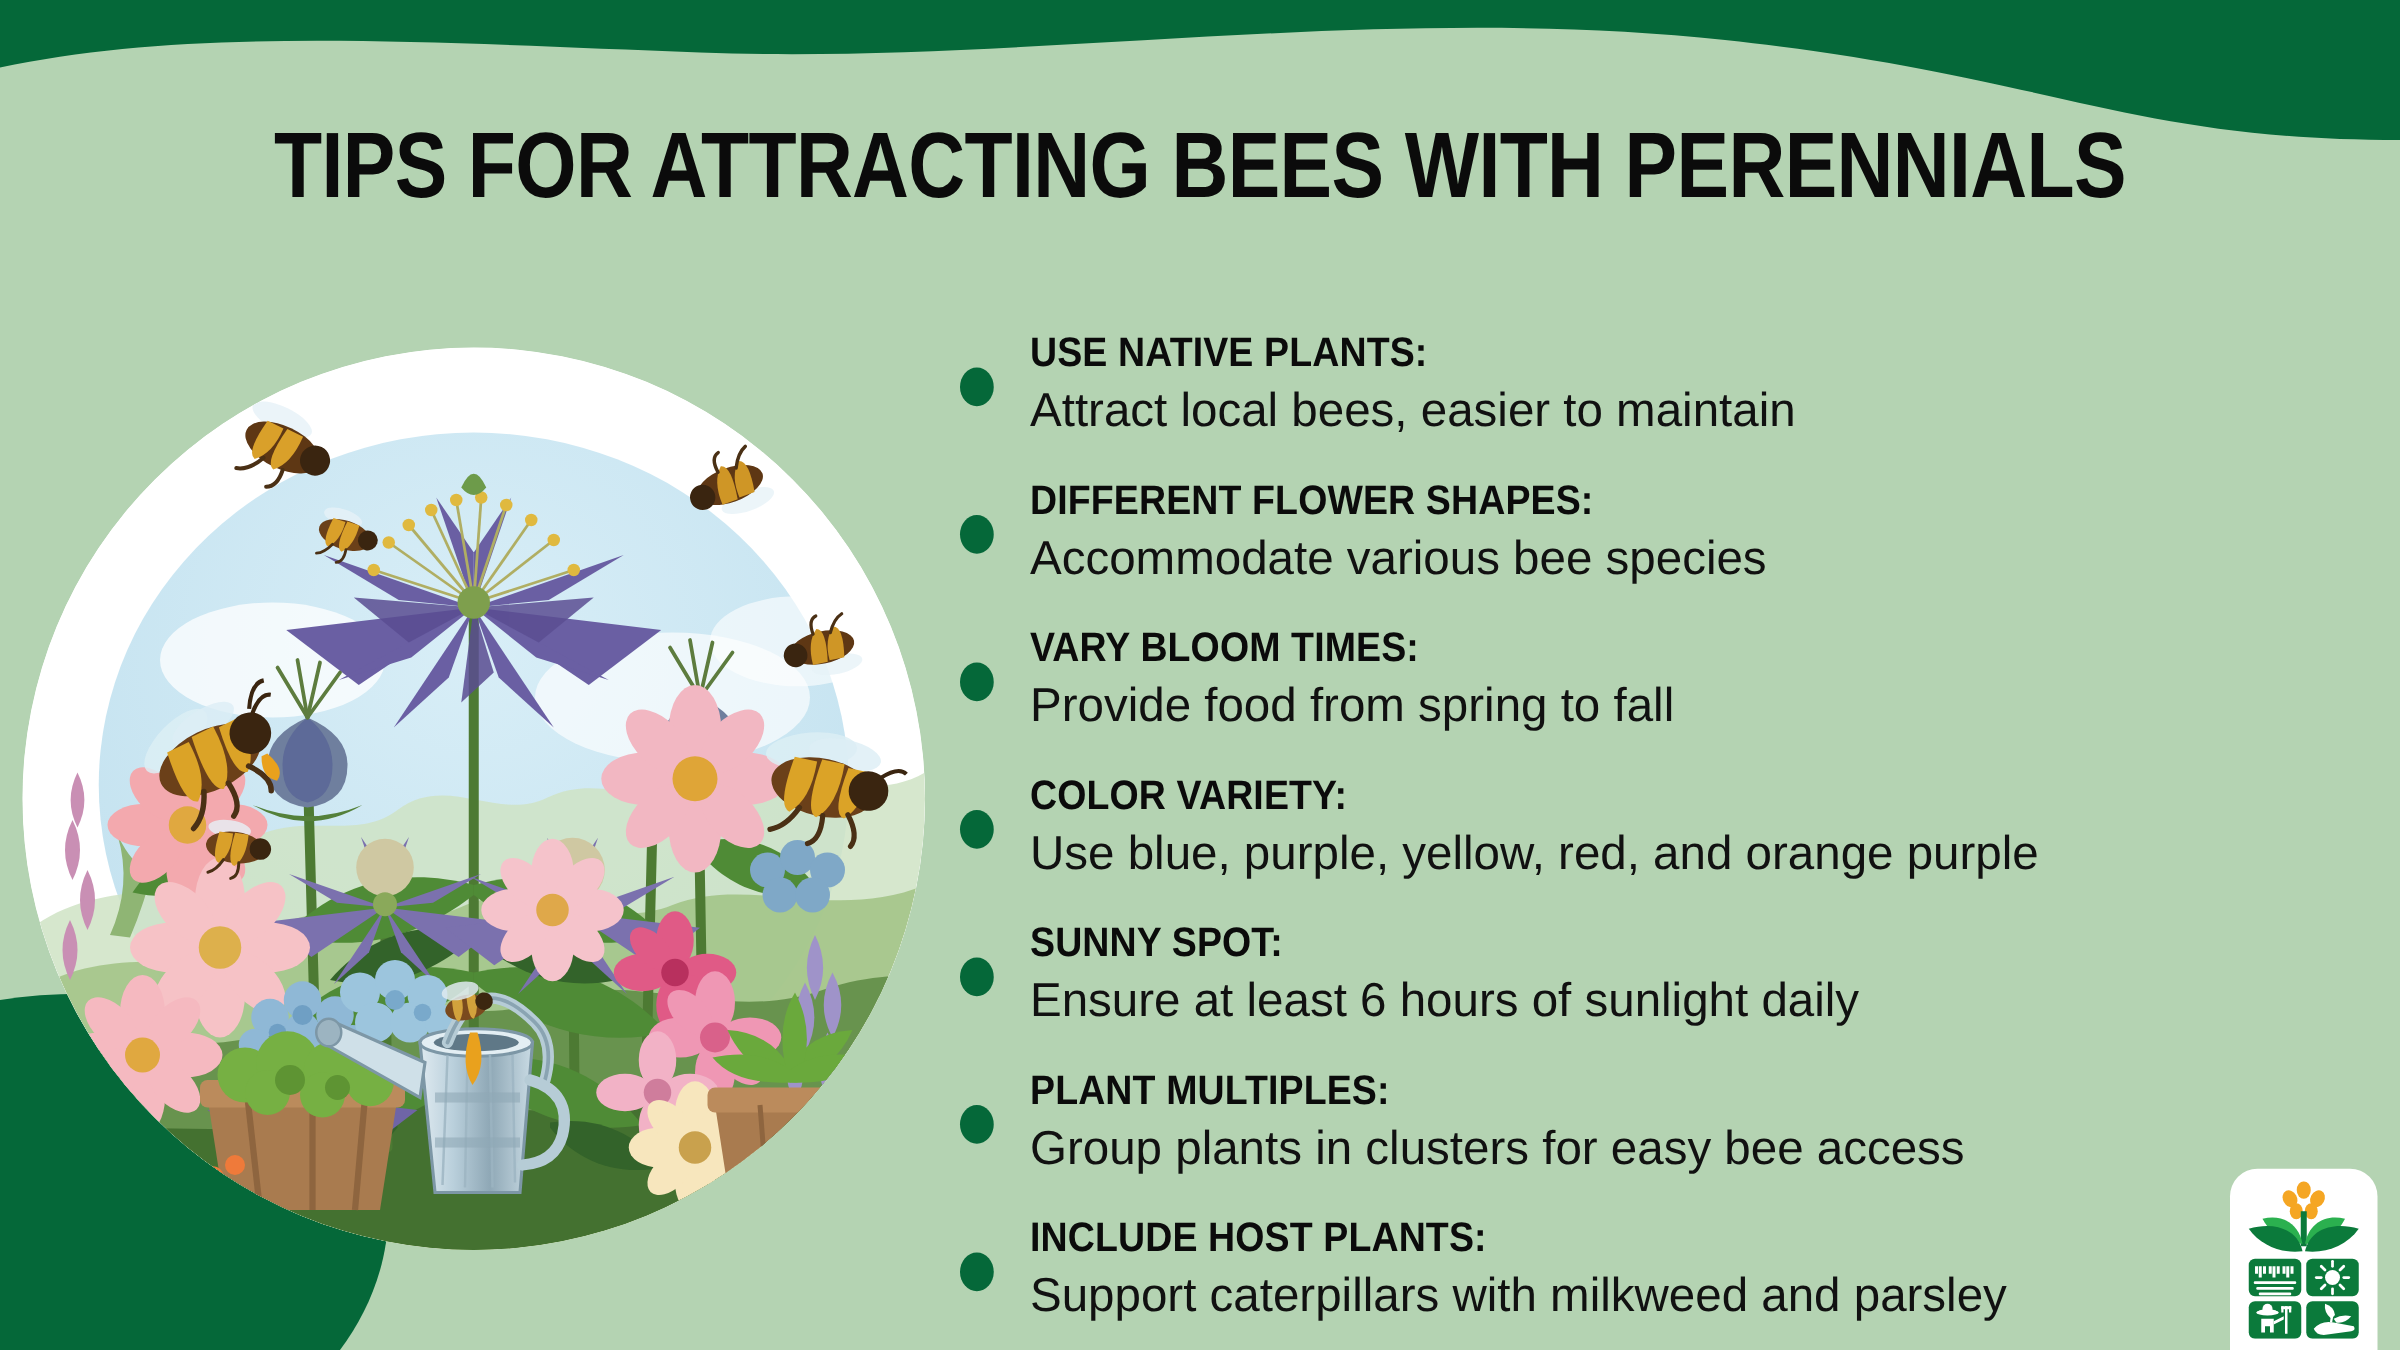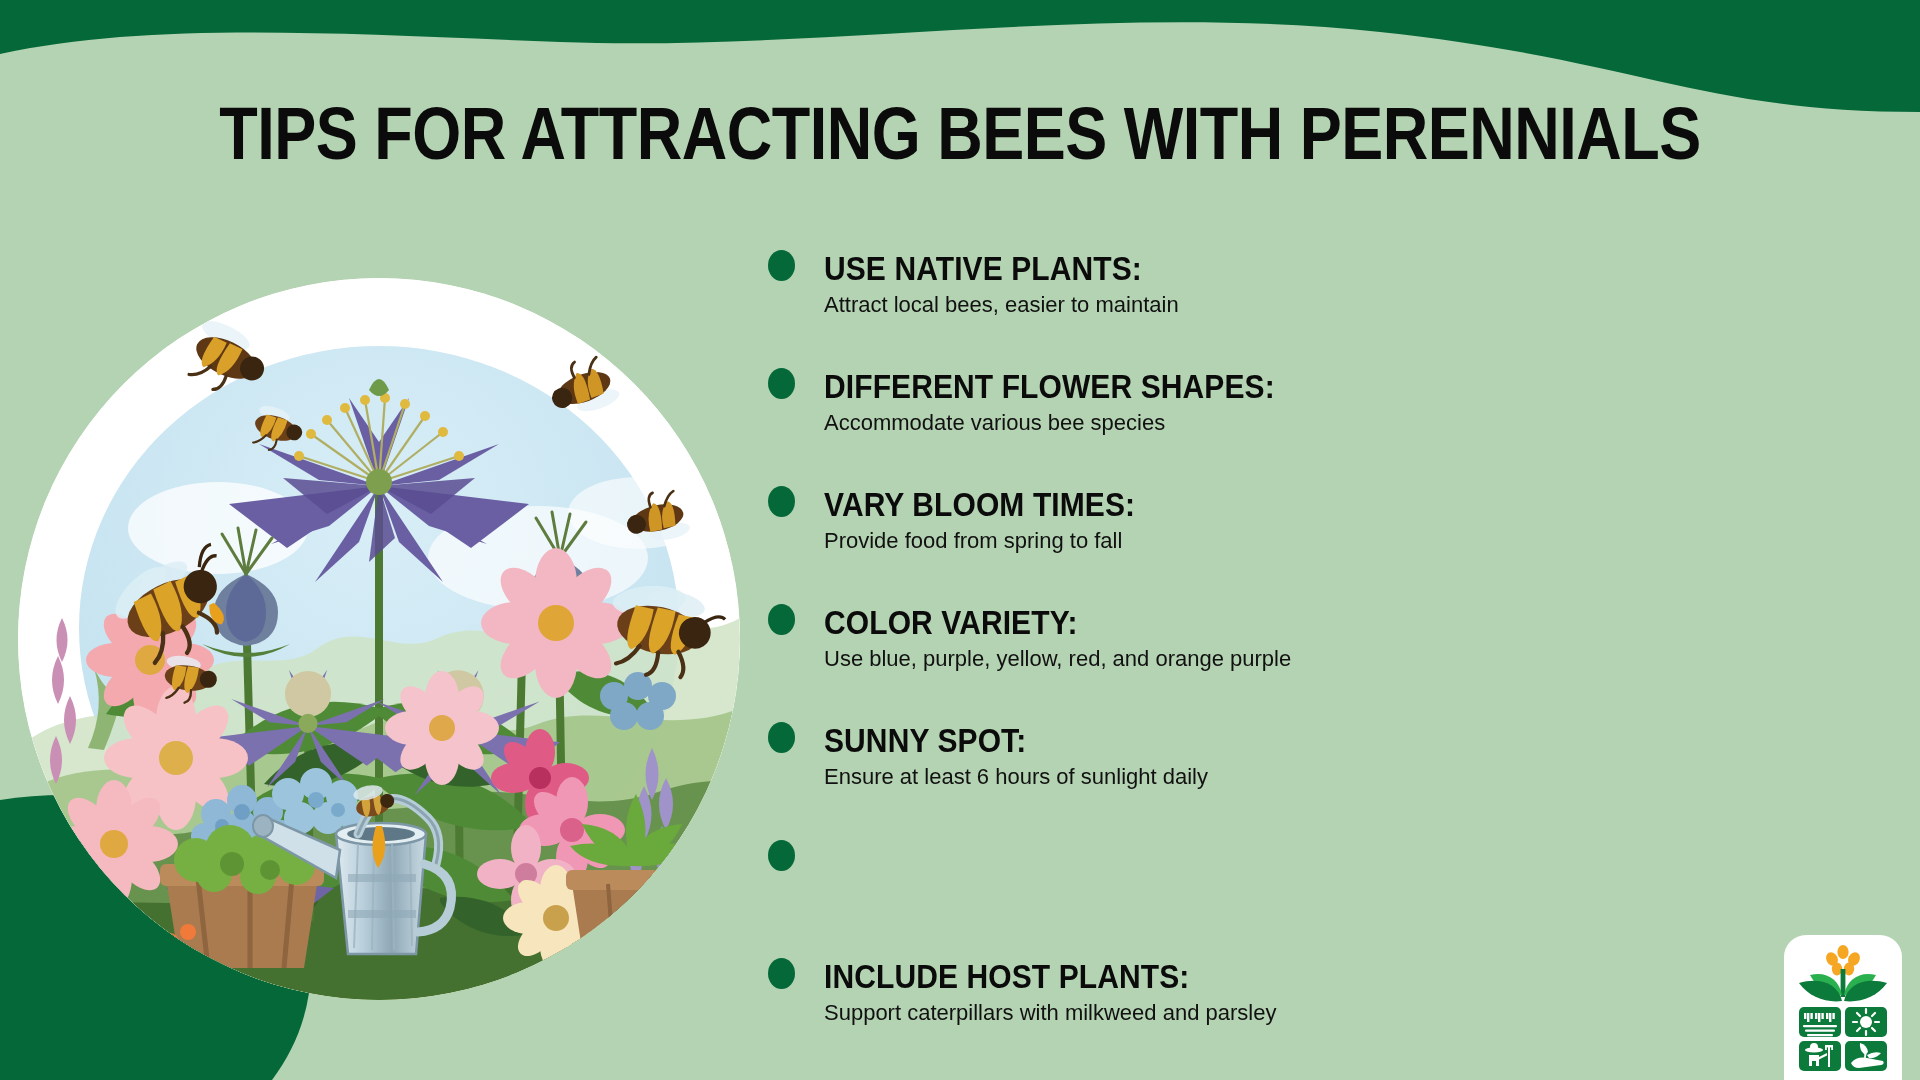--- a/index.html
+++ b/index.html
@@ -44,21 +44,21 @@
   #illustration svg { display:block; width:722px; height:722px; }
 
   
   #tips {
     position:absolute;
     left:768px; top:250px;
     width:1060px;
   }
   .tip-row {
     display:flex;
-    align-items:flex-start;
+    align-items:center;
     height:118px;
   }
   .tip-bullet {
     flex:0 0 auto;
     width:27px; height:31px;
     border-radius:50%;
     background:#056839;
     margin-right:29px;
   }
   .tip-text { flex:1 1 auto; }
@@ -67,21 +67,21 @@
     font-weight:900;
     line-height:1.28;
     letter-spacing:0.1px;
     color:#0b0b0b;
     text-transform:uppercase;
     transform:scaleY(1.1);
     transform-origin:left center;
     white-space:nowrap;
   }
   .tip-desc {
-    font-size:22px;
+    font-size:38px;
     font-weight:400;
     line-height:1.3;
     color:#111111;
     white-space:nowrap;
     margin-top:3px;
   }
 
   
   #logo-badge {
     position:absolute;
@@ -678,20 +678,24 @@
   <div class="tip-row">
     <span class="tip-bullet"></span>
     <div class="tip-text">
       <div class="tip-title">SUNNY SPOT:</div>
       <div class="tip-desc">Ensure at least 6 hours of sunlight daily</div>
     </div>
   </div>
 
   <div class="tip-row">
     <span class="tip-bullet"></span>
+    <div class="tip-text">
+      <div class="tip-title">PLANT MULTIPLES:</div>
+      <div class="tip-desc">Group plants in clusters for easy bee access</div>
+    </div>
   </div>
 
   <div class="tip-row">
     <span class="tip-bullet"></span>
     <div class="tip-text">
       <div class="tip-title">INCLUDE HOST PLANTS:</div>
       <div class="tip-desc">Support caterpillars with milkweed and parsley</div>
     </div>
   </div>
 

